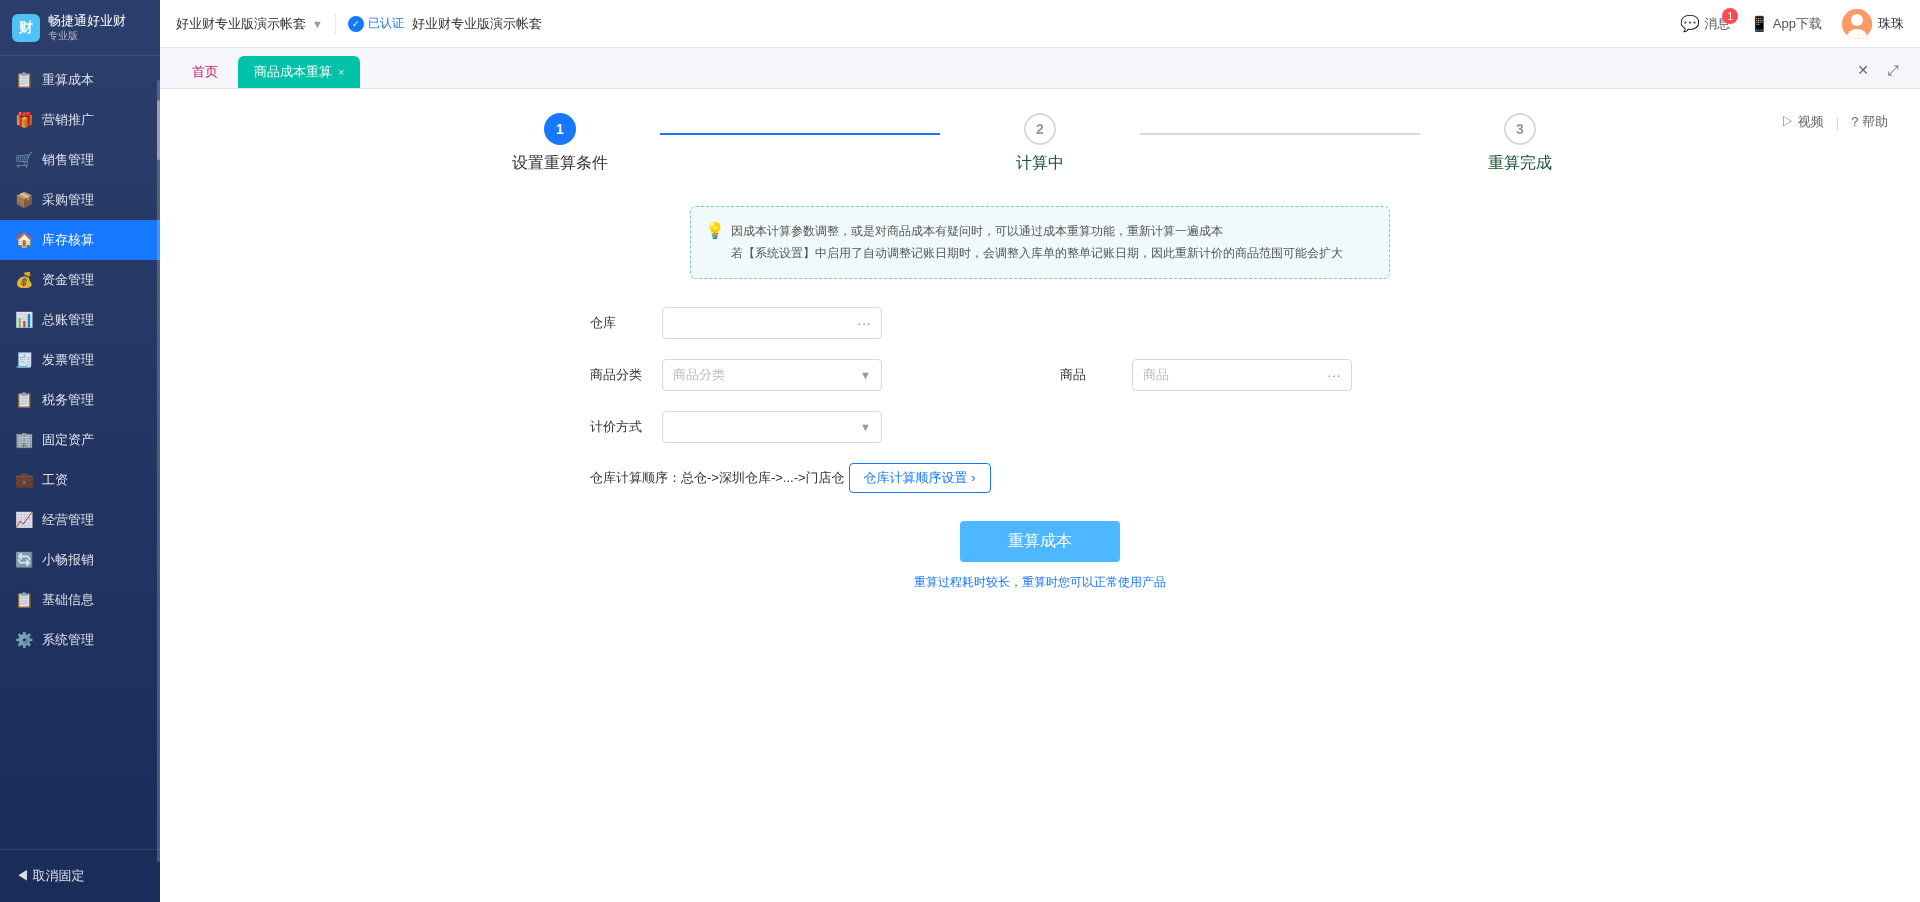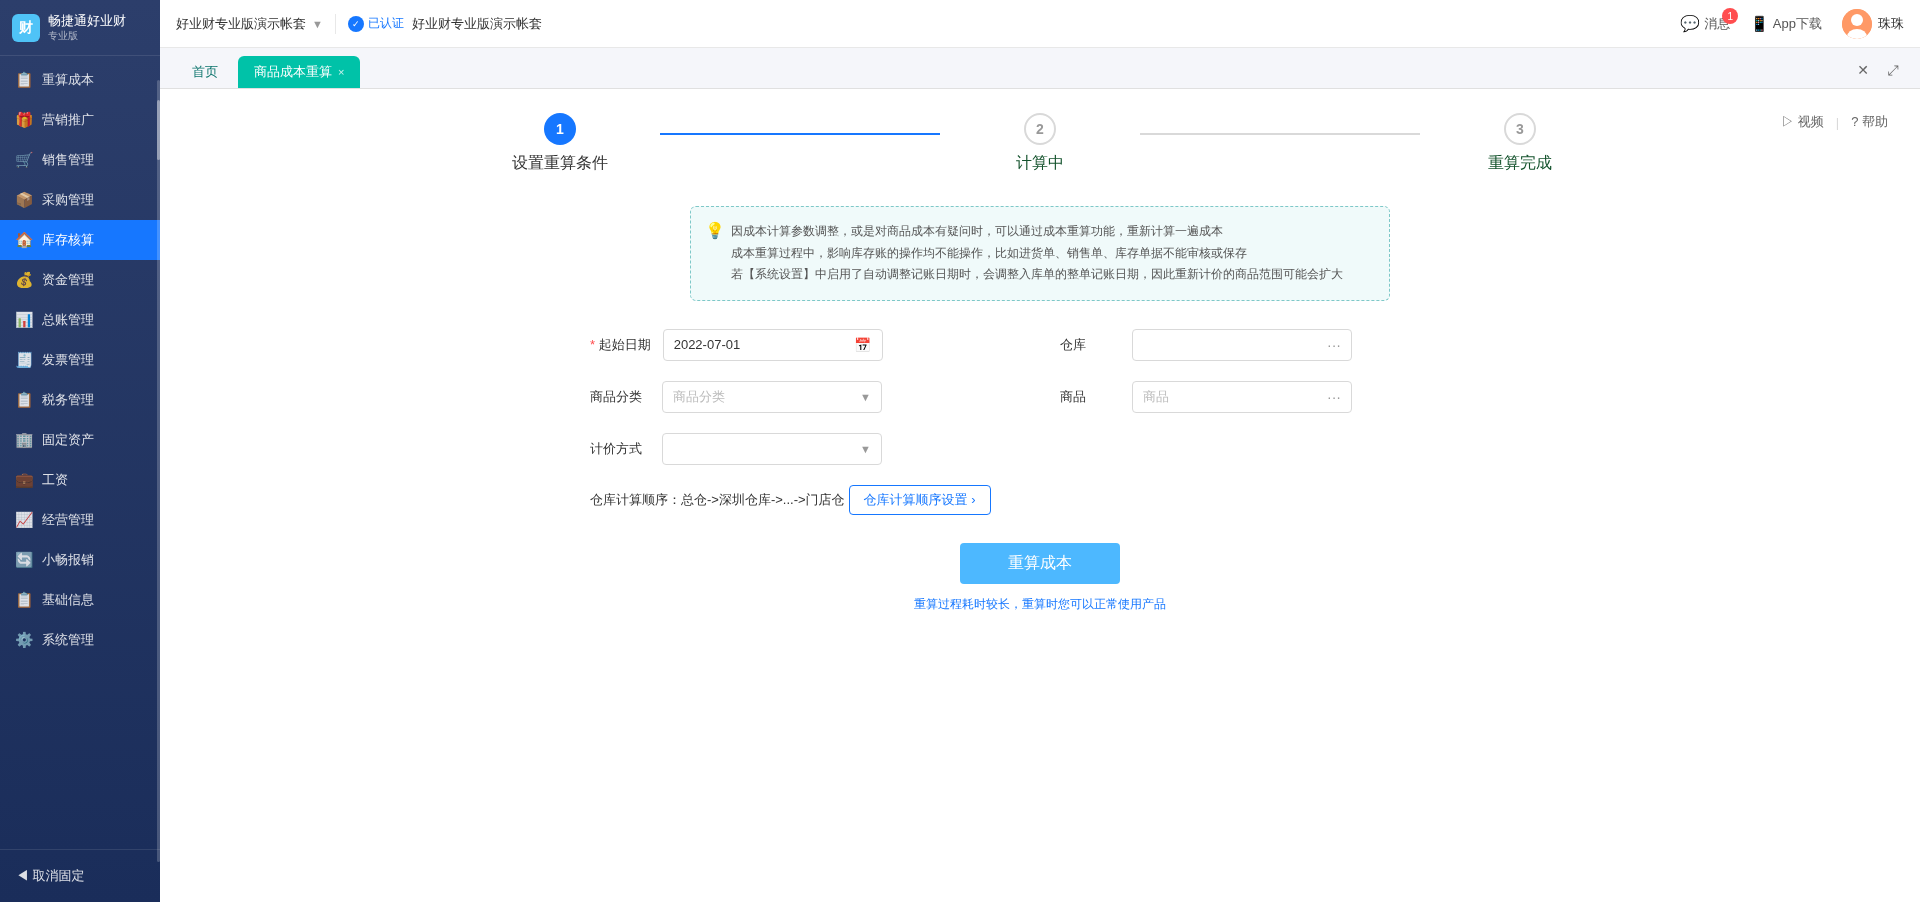--- a/index.html
+++ b/index.html
@@ -220,21 +220,21 @@
       padding: 7px 16px;
       border-radius: 6px 6px 0 0;
       font-size: 13px;
       cursor: pointer;
       display: flex;
       align-items: center;
       gap: 6px;
       position: relative;
     }
     .tab-item.home {
-      color: #0f766e;
+      color: #be185d;
       background: transparent;
     }
     .tab-item.active {
       background: #00c2a8;
       color: white;
     }
     .tab-close {
       font-size: 11px;
       color: rgba(255,255,255,0.8);
       cursor: pointer;
@@ -643,34 +643,26 @@
         <span>
           <span>?</span>
           <span>帮助</span>
         </span>
       </div>
     </div>
 
     <div class="info-box">
       <span class="info-box-icon">💡</span>
       <p>因成本计算参数调整，或是对商品成本有疑问时，可以通过成本重算功能，重新计算一遍成本</p>
-      <p>成本重算过程中，影响库存账的操作均不能操作，比如进货单、销售单、库存单据不能审核或保存</p>
       <p>若【系统设置】中启用了自动调整记账日期时，会调整入库单的整单记账日期，因此重新计价的商品范围可能会扩大</p>
     </div>
 
     <div class="form-section">
 
       <div class="form-row">
-        <div class="form-field">
-          <span class="form-label required">起始日期</span>
-          <div class="form-input" style="max-width:220px;">
-            <span class="form-input-text">2022-07-01</span>
-            <span class="form-input-icon">📅</span>
-          </div>
-        </div>
         <div class="form-field">
           <span class="form-label">仓库</span>
           <div class="form-input" style="max-width:220px;">
             <span class="form-input-text"></span>
             <span class="form-input-icon">···</span>
           </div>
         </div>
       </div>
 
       <div class="form-row">

